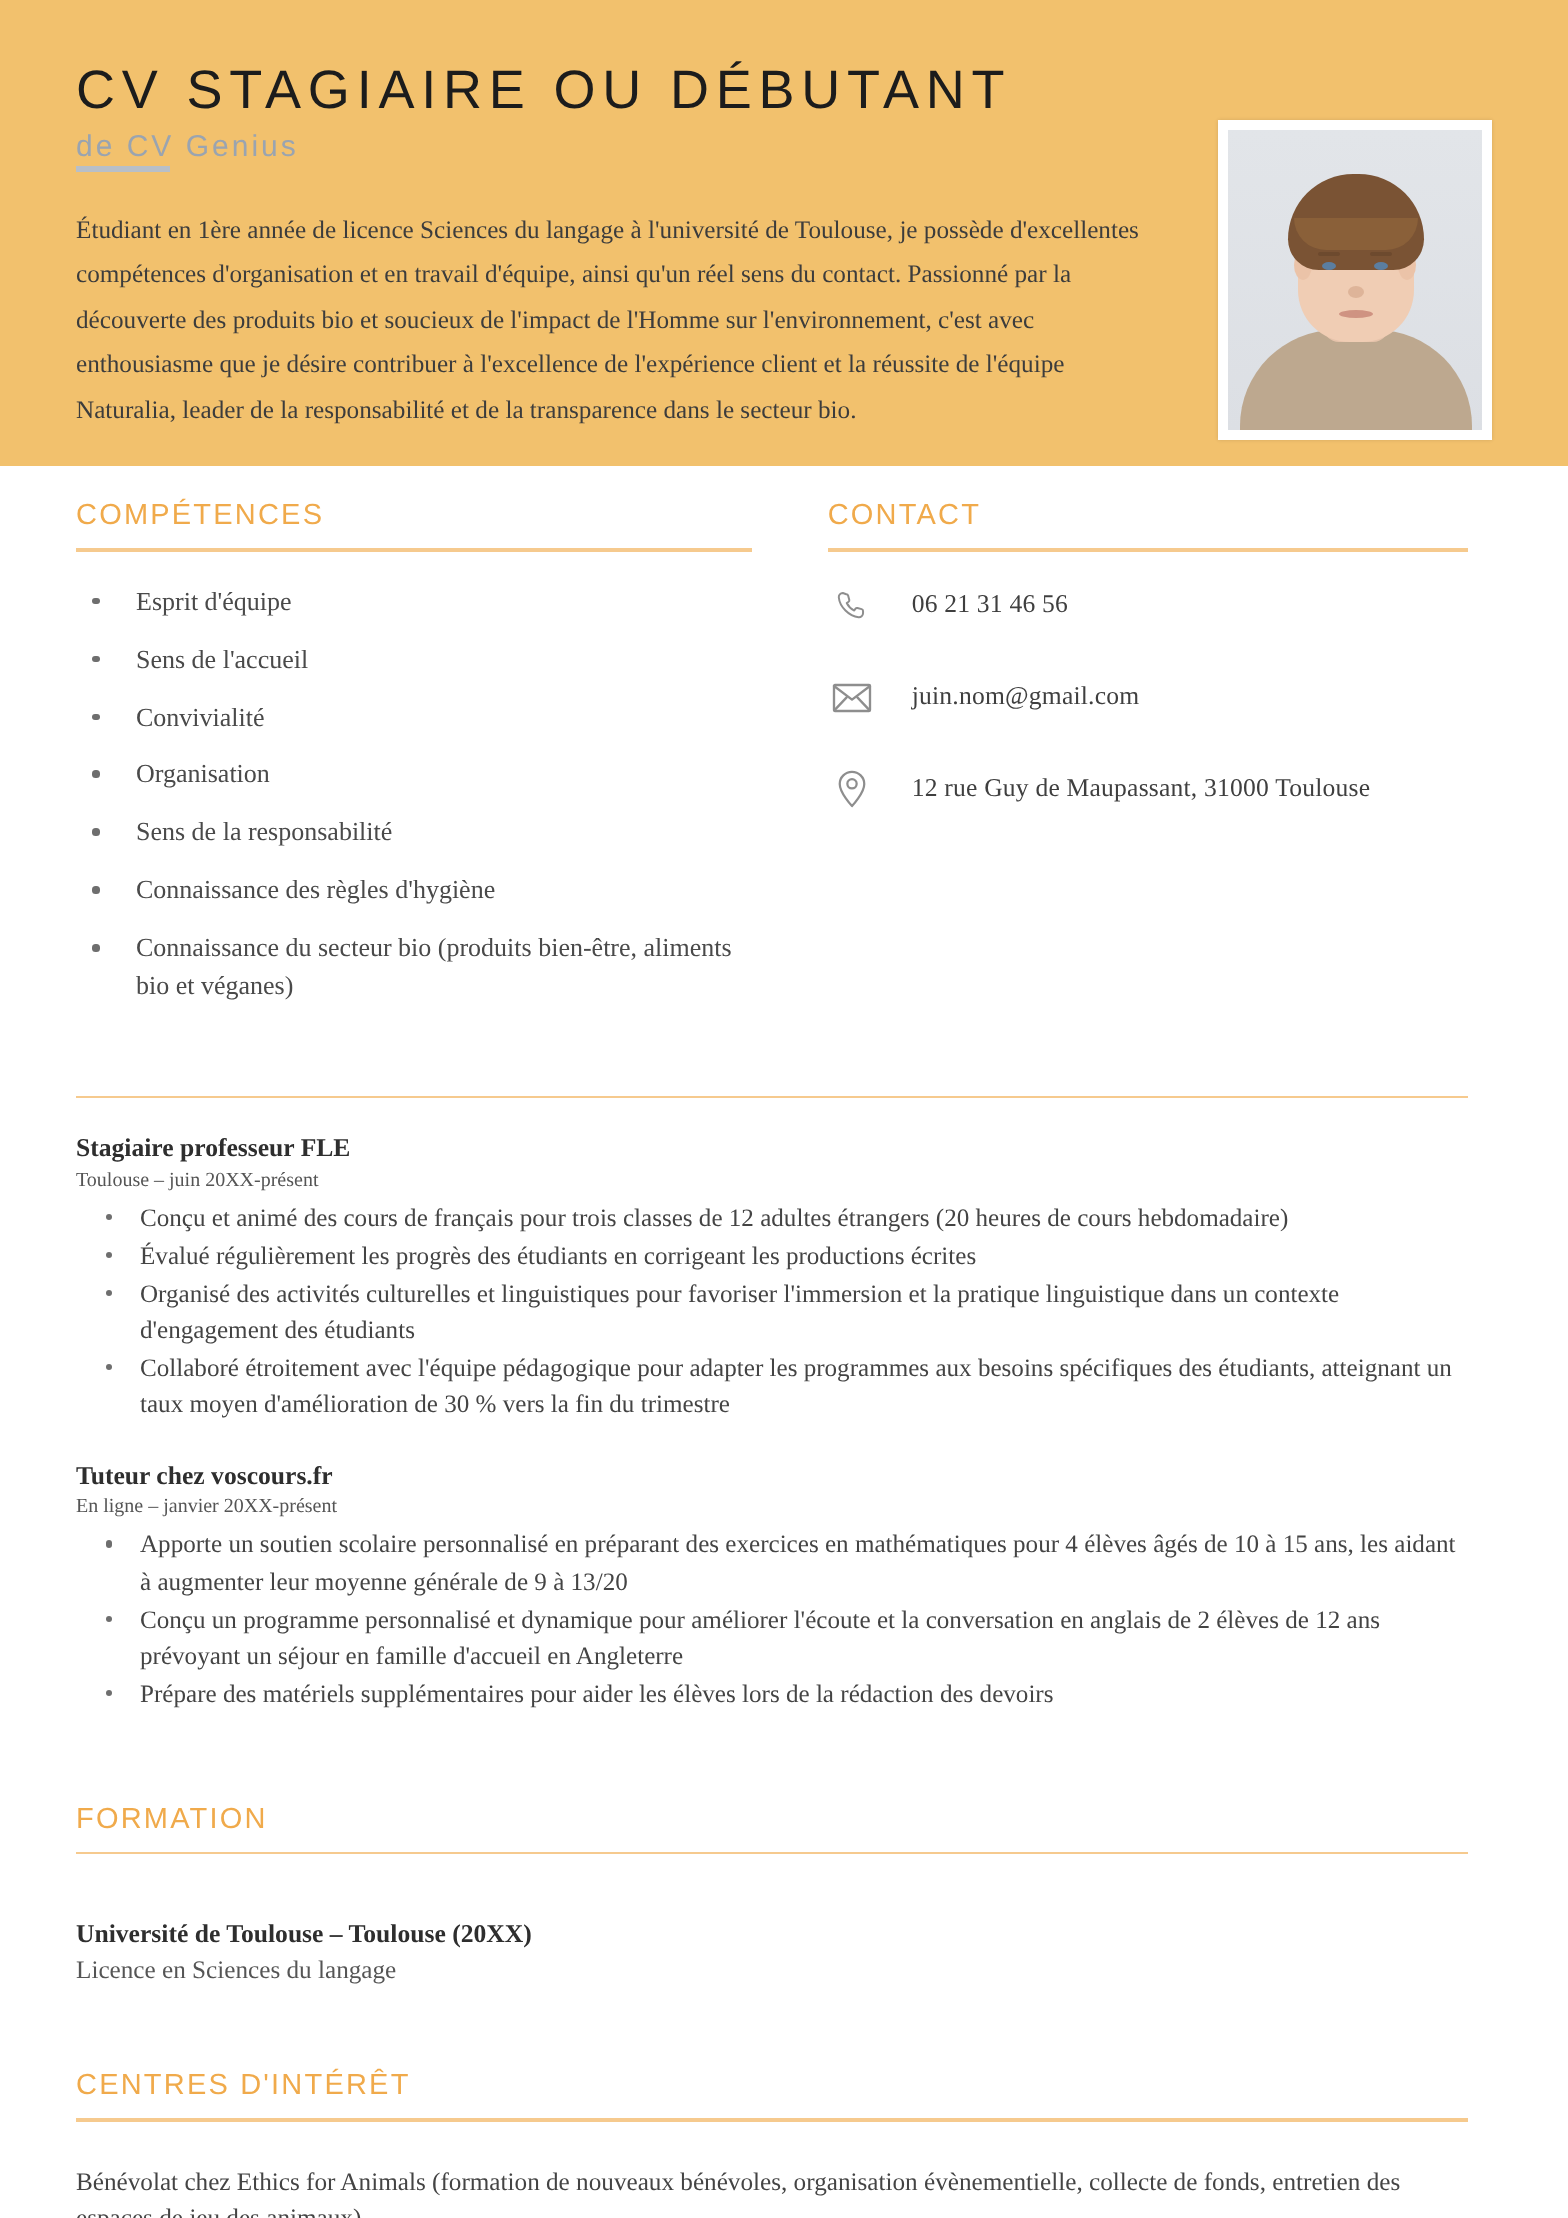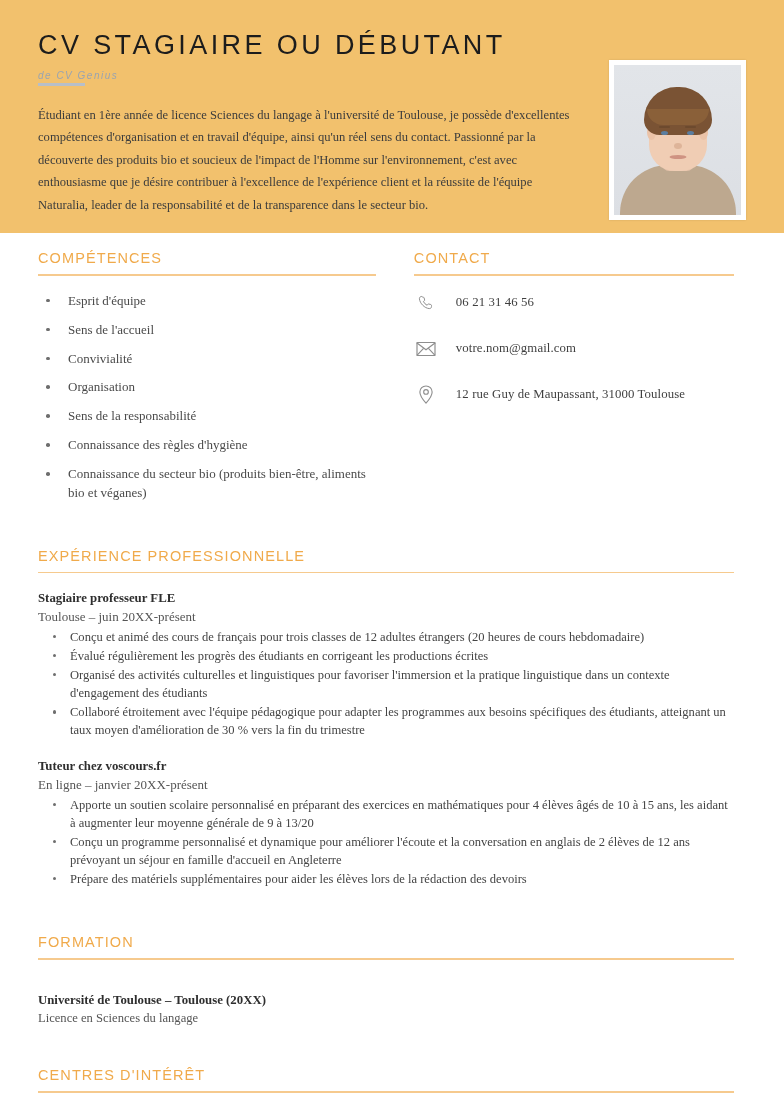--- a/index.html
+++ b/index.html
@@ -48,26 +48,25 @@
     line-height: 1.15;
   }
 
   .cv-subtitle-wrap {
     margin-top: 4px;
     display: inline-block;
     position: relative;
   }
   .cv-subtitle {
     font-family: "Liberation Sans", sans-serif;
-    font-size: 10px;
+    font-size: 15px;
     font-weight: 400;
     letter-spacing: 1.5px;
     color: #9aa4b0;
     display: inline-block;
-    font-style: italic;
   }
   .cv-subtitle-rule {
     position: absolute;
     left: 0;
     bottom: -3px;
     width: 47px;
     height: 3px;
     background: #b8bfc8;
   }
 
@@ -294,21 +293,21 @@
   .job + .job { margin-top: 19px; }
   .job-title {
     font-family: "Liberation Serif", serif;
     font-weight: bold;
     font-size: 12.8px;
     color: #2e2e2e;
     line-height: 1.36;
   }
   .job-meta {
     font-family: "Liberation Serif", serif;
-    font-size: 13px;
+    font-size: 10px;
     color: #555555;
     line-height: 1.4;
   }
   ul.job-bullets {
     list-style: none;
     margin: 2px 0 0 0;
     padding: 0;
   }
   ul.job-bullets li {
     position: relative;
@@ -424,39 +423,38 @@
 
           <div class="contact-row">
             <span class="contact-icon">
               <svg width="20" height="16" viewBox="0 0 24 18" fill="none" stroke="currentColor" stroke-width="1.4" stroke-linecap="round" stroke-linejoin="round">
                 <rect x="1.2" y="1.2" width="21.6" height="15.6" rx="0.6"></rect>
                 <path d="M1.2 1.8 L12 10 L22.8 1.8"></path>
                 <path d="M1.4 16.4 L8.8 8.6"></path>
                 <path d="M22.6 16.4 L15.2 8.6"></path>
               </svg>
             </span>
-            <span class="contact-text">votre.nom@gmail.com</span>
+            <span class="contact-text">juin.nom@gmail.com</span>
           </div>
 
           <div class="contact-row">
             <span class="contact-icon">
               <svg width="16" height="19" viewBox="0 0 18 22" fill="none" stroke="currentColor" stroke-width="1.3" stroke-linecap="round" stroke-linejoin="round">
                 <path d="M9 1.1 C5.1 1.1 1.9 4.2 1.9 8.1 c0 5.2 7.1 12.8 7.1 12.8 s7.1-7.6 7.1-12.8 C16.1 4.2 12.9 1.1 9 1.1 z"></path>
                 <circle cx="9" cy="8" r="2.7"></circle>
               </svg>
             </span>
             <span class="contact-text">12 rue Guy de Maupassant, 31000 Toulouse</span>
           </div>
 
         </div>
       </div>
     </div>
 
     <div class="full-section sec-gap-exp">
-      <div class="section-head">EXPÉRIENCE PROFESSIONNELLE</div>
       <div class="section-rule"></div>
 
       <div class="job">
         <div class="job-title">Stagiaire professeur FLE</div>
         <div class="job-meta">Toulouse – juin 20XX-présent</div>
         <ul class="job-bullets">
           <li>Conçu et animé des cours de français pour trois classes de 12 adultes étrangers (20 heures de cours hebdomadaire)</li>
           <li>Évalué régulièrement les progrès des étudiants en corrigeant les productions écrites</li>
           <li>Organisé des activités culturelles et linguistiques pour favoriser l'immersion et la pratique linguistique dans un contexte d'engagement des étudiants</li>
           <li>Collaboré étroitement avec l'équipe pédagogique pour adapter les programmes aux besoins spécifiques des étudiants, atteignant un taux moyen d'amélioration de 30 % vers la fin du trimestre</li>

